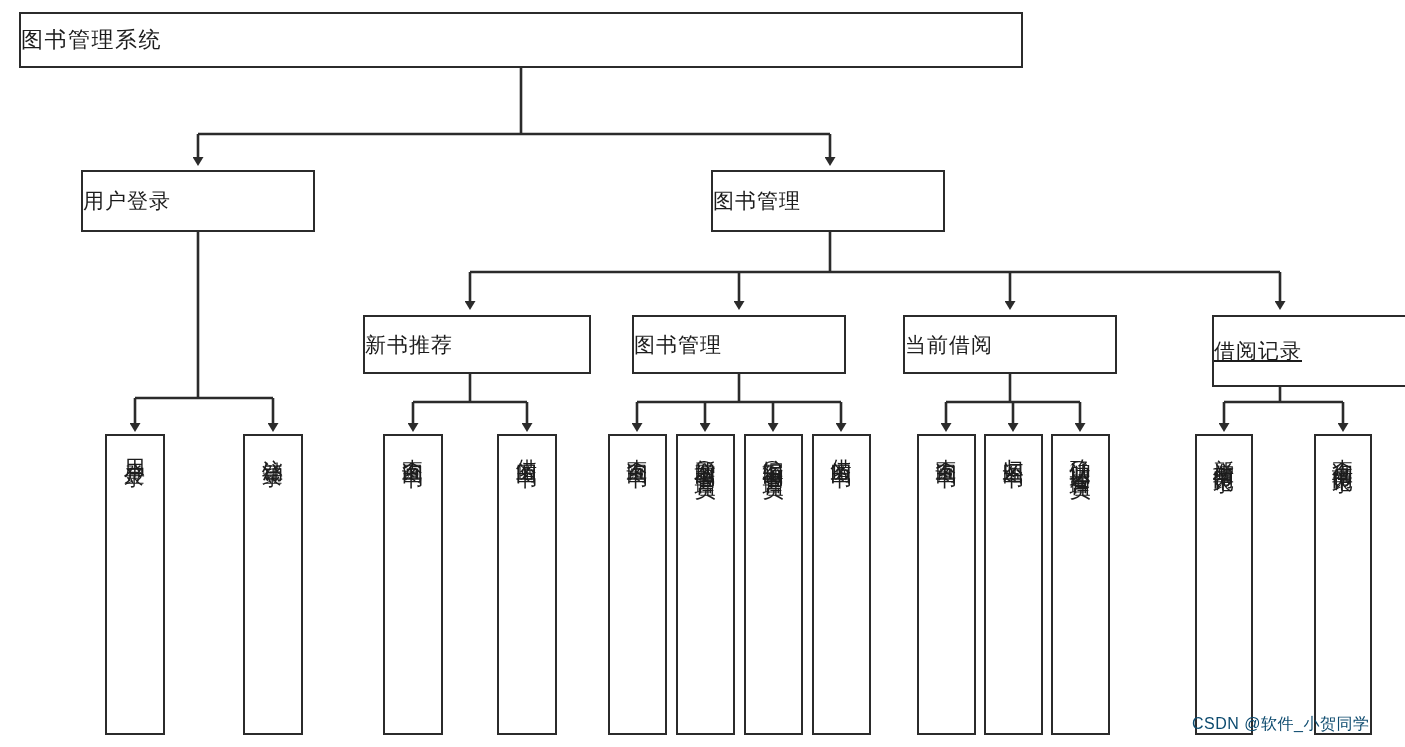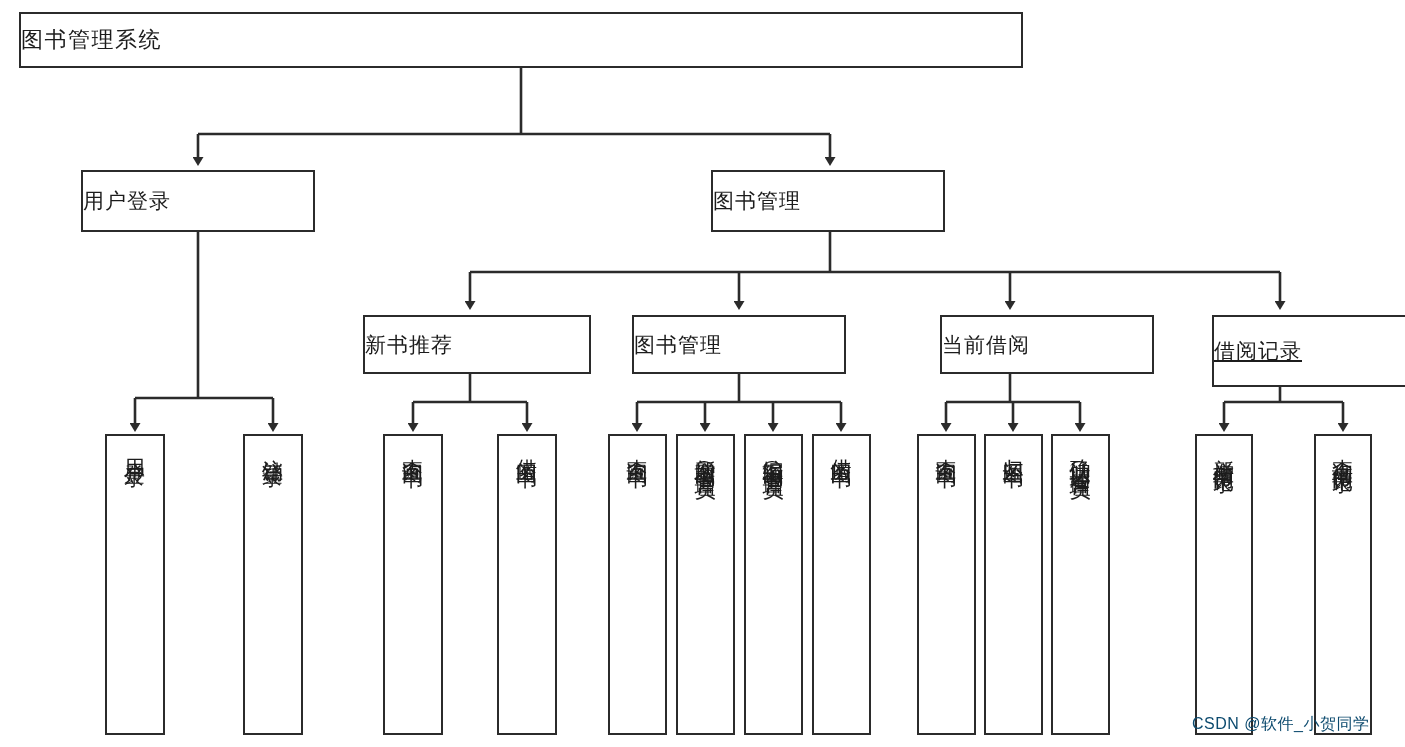--- a/index.html
+++ b/index.html
@@ -138,21 +138,21 @@
   <div class="node h" style="left:711px; top:170px; width:234px; height:62px;">
     <span class="label">图书管理</span>
   </div>
 
   <div class="node h" style="left:363px; top:315px; width:228px; height:59px;">
     <span class="label">新书推荐</span>
   </div>
   <div class="node h" style="left:632px; top:315px; width:214px; height:59px;">
     <span class="label">图书管理</span>
   </div>
-  <div class="node h" style="left:940px; top:315px; width:214px; height:59px;">
+  <div class="node h" style="left:903px; top:315px; width:214px; height:59px;">
     <span class="label">当前借阅</span>
   </div>
   <div class="node h" style="left:1212px; top:315px; width:216px; height:72px;text-decoration:underline;">
     <span class="label">借阅记录</span>
   </div>
 
   <div class="node v" style="left:105px; top:434px; width:60px; height:301px;">
     <span class="label">用户登录</span>
   </div>
   <div class="node v" style="left:243px; top:434px; width:60px; height:301px;">

